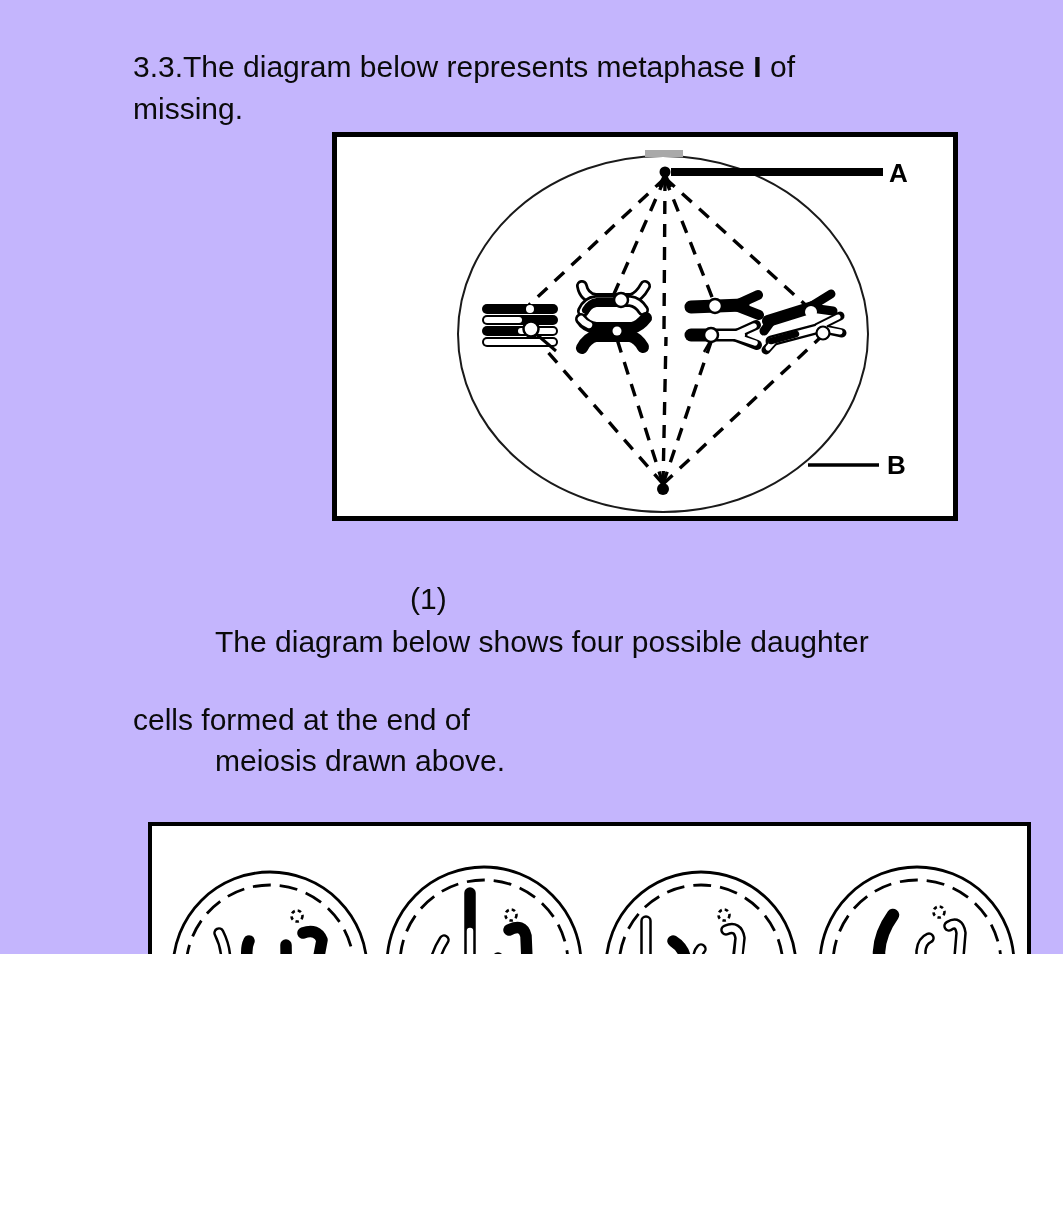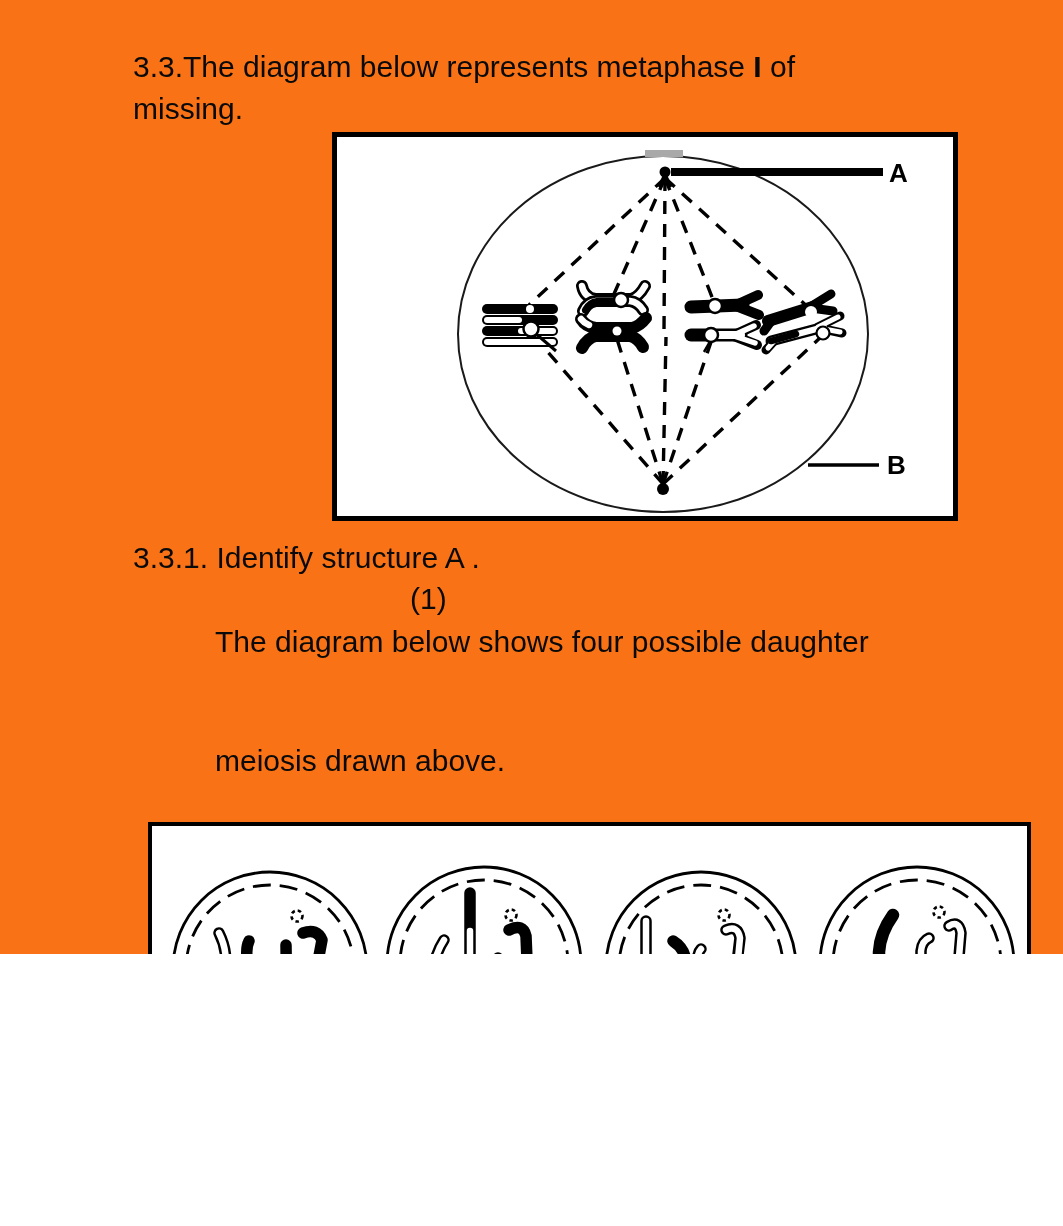--- a/index.html
+++ b/index.html
@@ -1,17 +1,17 @@
 <!DOCTYPE html>
 <html><head>
 <meta charset="utf-8">
 <style>
   html,body{margin:0;padding:0;background:#fff;}
   .page{
-    position:relative;width:1063px;height:954px;background:#f97316;
+    position:relative;width:1063px;height:954px;background:#c4b5fd;
     font-family:"Liberation Sans", sans-serif;color:#0a0a0a;overflow:hidden;
   }
   .txt{position:absolute;font-size:30px;line-height:42px;white-space:nowrap;}
   .b{font-weight:bold;}
   .box{position:absolute;background:#fff;box-sizing:border-box;border:5px solid #000;}
   .box2{border-width:4px;}
   svg{position:absolute;left:0;top:0;width:100%;height:100%;}
   .tube-b{stroke:#000;fill:none;stroke-linecap:round;stroke-linejoin:round;}
   .tube-w{stroke:#fff;fill:none;stroke-linecap:round;stroke-linejoin:round;}
 </style>
@@ -111,24 +111,24 @@
         <path class="tube-w" stroke-width="6" d="M434,204 L487,190"></path>
         <path class="tube-w" stroke-width="5" d="M481,190 L501,180"></path>
         <path class="tube-w" stroke-width="5" d="M482,191 L503,195"></path>
         <path class="tube-w" stroke-width="5" d="M438,203 L431,211"></path>
         <path class="tube-b" stroke-width="6.5" d="M434,204 L459,197"></path>
         <circle cx="486" cy="196" r="6.5" fill="#fff" stroke="#000" stroke-width="2.2"></circle>
       </g>
     </svg>
   </div>
 
-  <div class="txt" style="left:133px;top:537px;">3.3.1. Identify structure A .</div>
   <div class="txt" style="left:410px;top:578px;">(1)</div>
 
   <div class="txt" style="left:215px;top:621px;">The diagram below shows four possible daughter</div>
+  <div class="txt" style="left:133px;top:699px;">cells formed at the end of</div>
   <div class="txt" style="left:215px;top:740px;">meiosis drawn above.</div>
 
   <div class="box box2" style="left:148px;top:822px;width:883px;height:309px;">
     <svg viewBox="0 0 875 301" preserveAspectRatio="none">
 
       <g>
         <circle cx="118" cy="143" r="97" fill="none" stroke="#000" stroke-width="2.8"></circle>
         <circle cx="118" cy="143" r="84" fill="none" stroke="#000" stroke-width="2.8" stroke-dasharray="18 9"></circle>
         <circle cx="145" cy="90" r="5.5" fill="#fff" stroke="#000" stroke-width="2.6" stroke-dasharray="3.5 3"></circle>
         <path class="tube-b" stroke-width="11.5" d="M67,107 Q76,125 73,143 Q70,160 62,174"></path>

